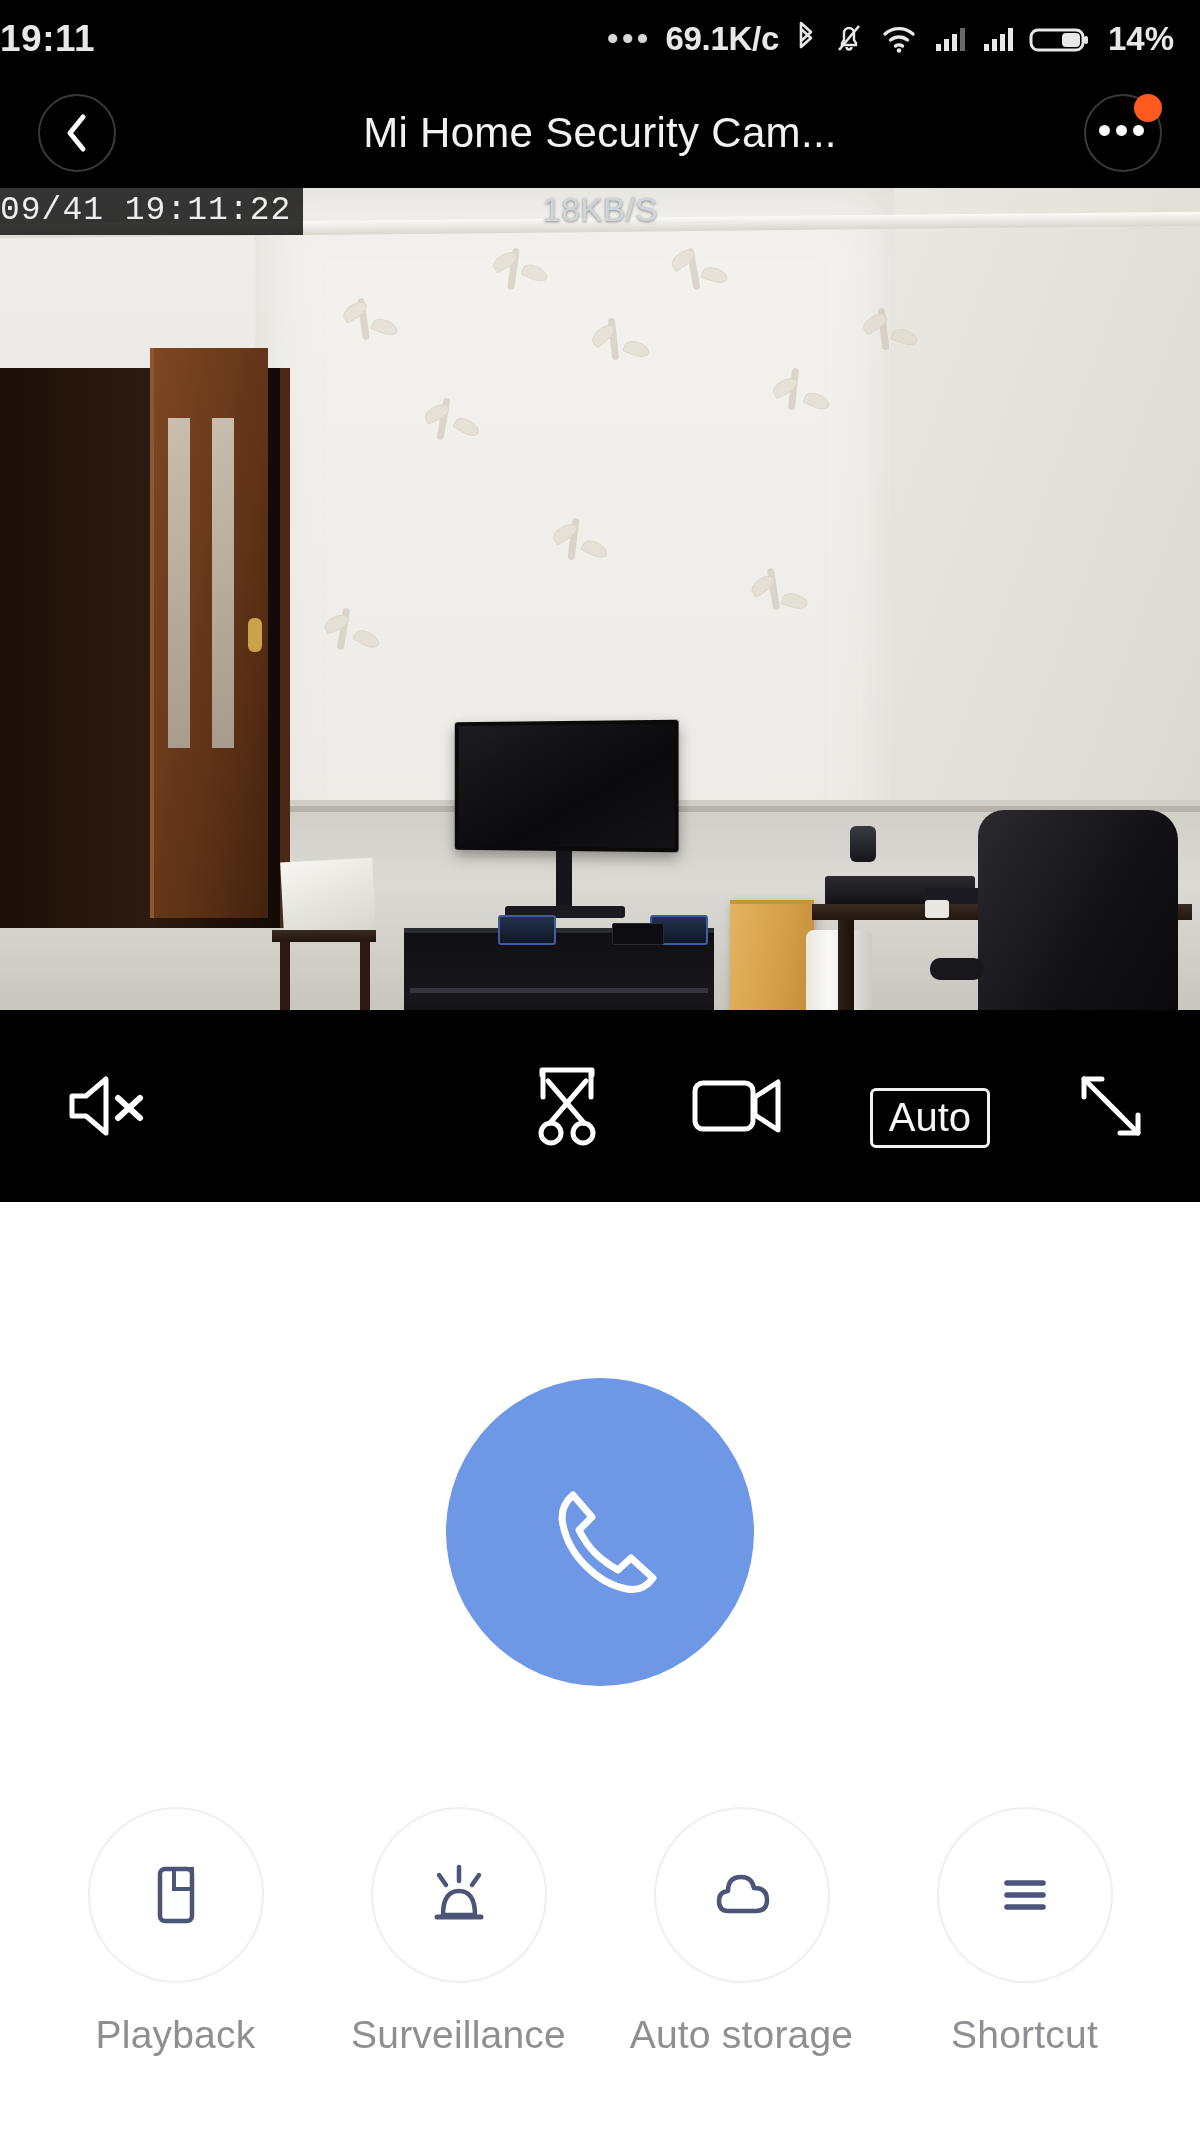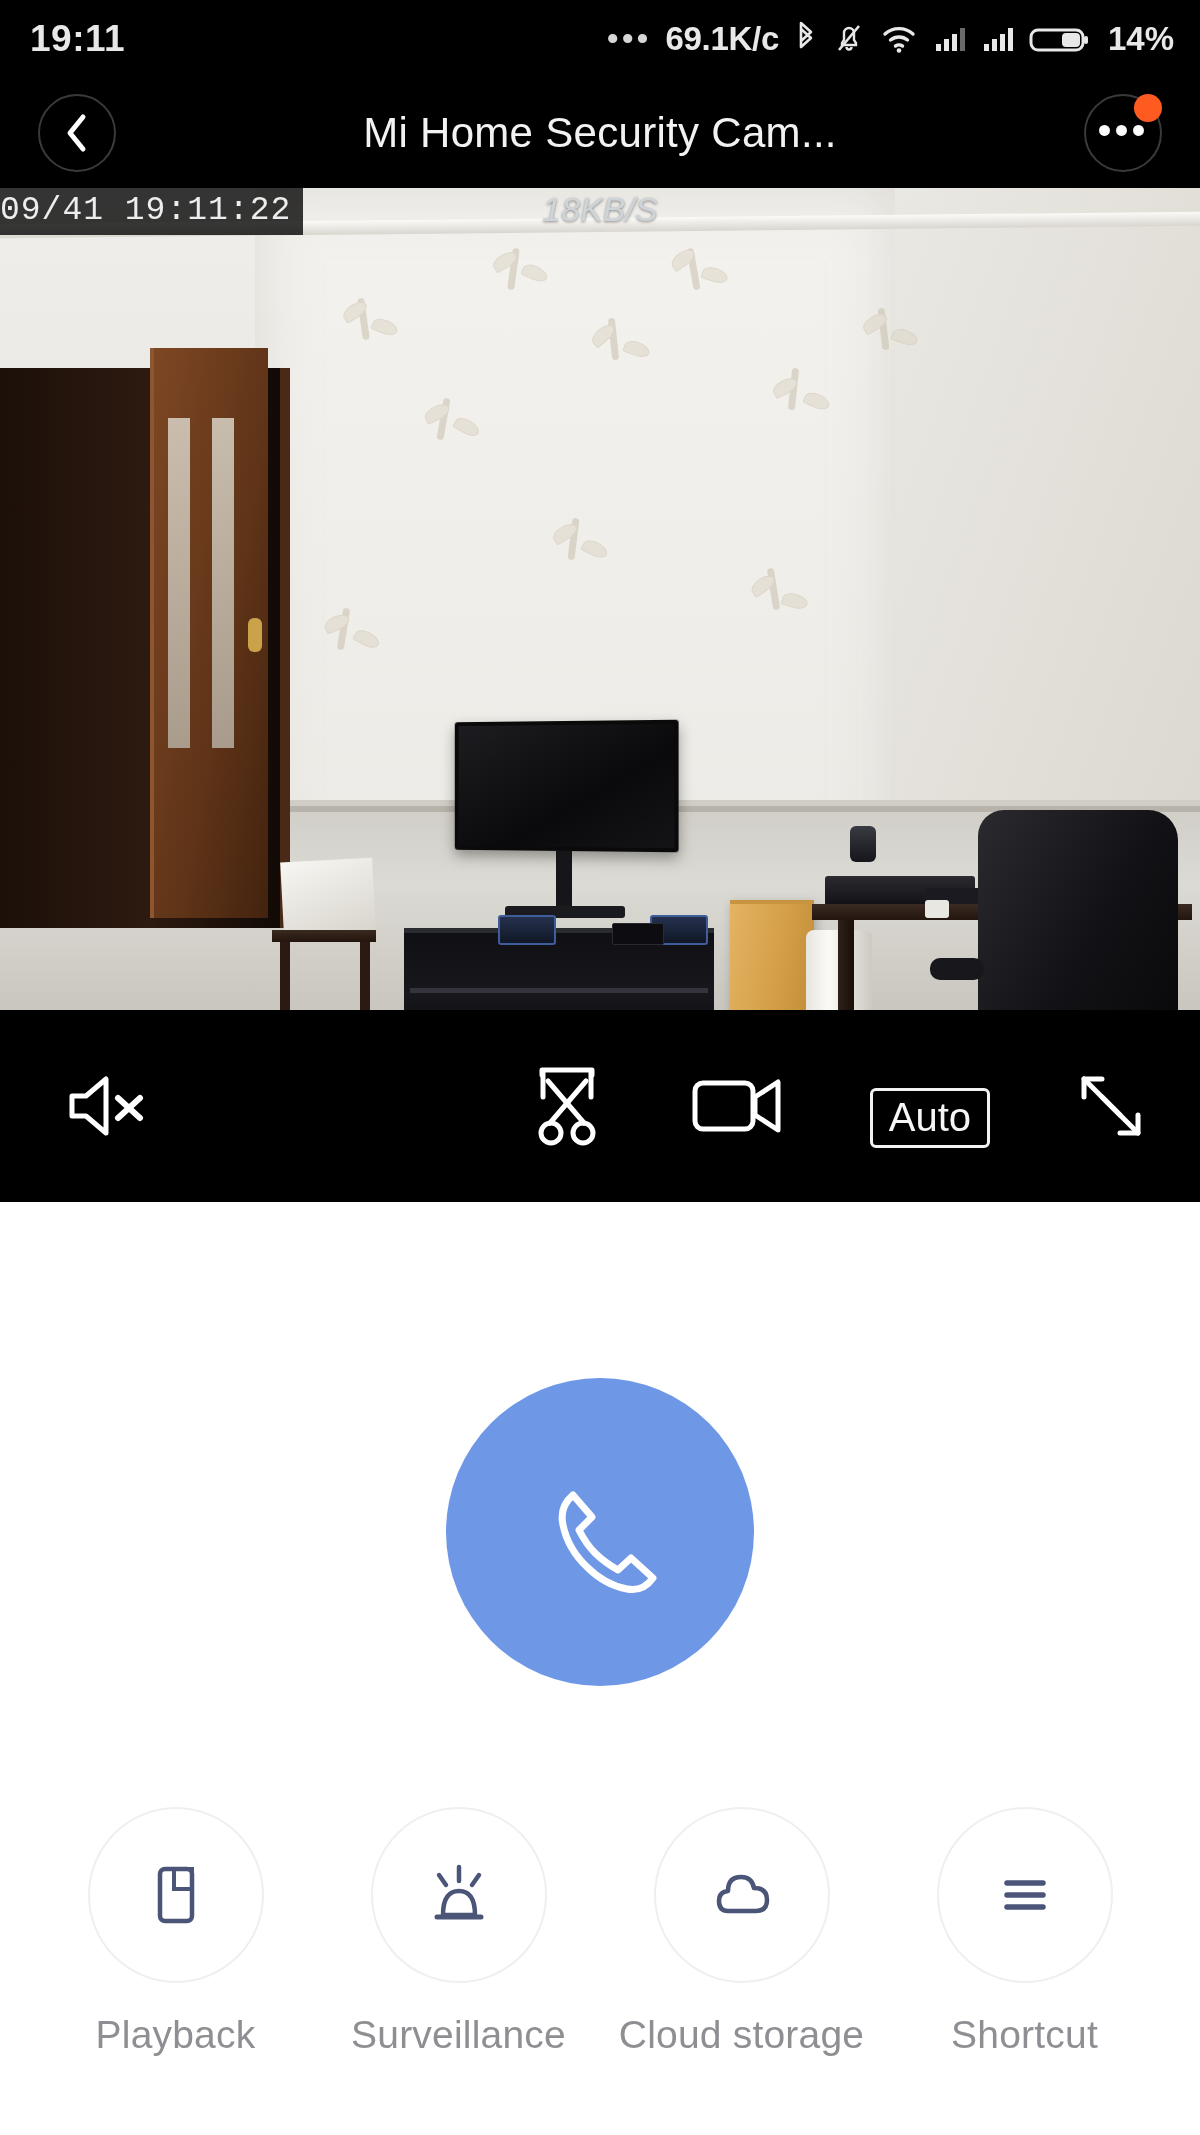--- a/index.html
+++ b/index.html
@@ -10,21 +10,21 @@
     overflow:hidden;
   }
   .phone { position:relative; width:1200px; height:2135px; background:#fff; }
 
   
   .statusbar {
     position:absolute; top:0; left:0; width:1200px; height:78px;
     background:#000; color:#e8e8e8;
     display:flex; align-items:center;
   }
-  .sb-time { margin-left:30px; font-size:37px; font-weight:600; letter-spacing:.5px; }
+  .sb-time { font-size:37px; font-weight:600; letter-spacing:.5px; }
   .sb-right {
     margin-left:auto; margin-right:26px;
     display:flex; align-items:center; gap:14px;
   }
   .sb-dots { font-size:34px; line-height:0.4; letter-spacing:3px; color:#d6d6d6; }
   .sb-speed { font-size:33px; font-weight:600; letter-spacing:-.3px; }
   .sb-ic { display:block; }
   .sb-batt-txt { font-size:33px; font-weight:600; margin-left:3px; }
 
   
@@ -243,21 +243,20 @@
     background:rgba(0,0,0,.78);
     color:#ededed; font-family:"Liberation Mono", monospace;
     font-size:33px; letter-spacing:1px;
     padding:4px 12px 6px 0;
     white-space:nowrap;
   }
   .rate-overlay {
     position:absolute; top:2px; left:0; width:1200px;
     text-align:center; color:#cfd4d8; font-size:34px;
     text-shadow:0 1px 3px rgba(0,0,0,.45);
-    font-style:italic;
   }
 
   
   .ctrlbar {
     position:absolute; top:1010px; left:0; width:1200px; height:192px;
     background:#000;
     display:flex; align-items:center;
   }
   .ctrl-left { margin-left:58px; display:flex; align-items:center; }
   .ctrl-right {
@@ -558,21 +557,21 @@
         </div>
         <div class="quick-label">Surveillance</div>
       </div>
 
       <div class="quick-item">
         <div class="quick-circle">
           <svg width="84" height="84" viewBox="0 0 84 84">
             <path d="M28 58 q-9 0 -9 -10 q0 -9 9 -10 q0 -14 13 -14 q11 0 13 11 q13 0 13 12 q0 11 -11 11 z" fill="none" stroke="#4a5578" stroke-width="4.5" stroke-linejoin="round"></path>
           </svg>
         </div>
-        <div class="quick-label">Cloud storage</div>
+        <div class="quick-label">Auto storage</div>
       </div>
 
       <div class="quick-item">
         <div class="quick-circle">
           <svg width="84" height="84" viewBox="0 0 84 84">
             <line x1="24" y1="30" x2="60" y2="30" stroke="#4a5578" stroke-width="5.5" stroke-linecap="round"></line>
             <line x1="24" y1="42" x2="60" y2="42" stroke="#4a5578" stroke-width="5.5" stroke-linecap="round"></line>
             <line x1="24" y1="54" x2="60" y2="54" stroke="#4a5578" stroke-width="5.5" stroke-linecap="round"></line>
           </svg>
         </div>

